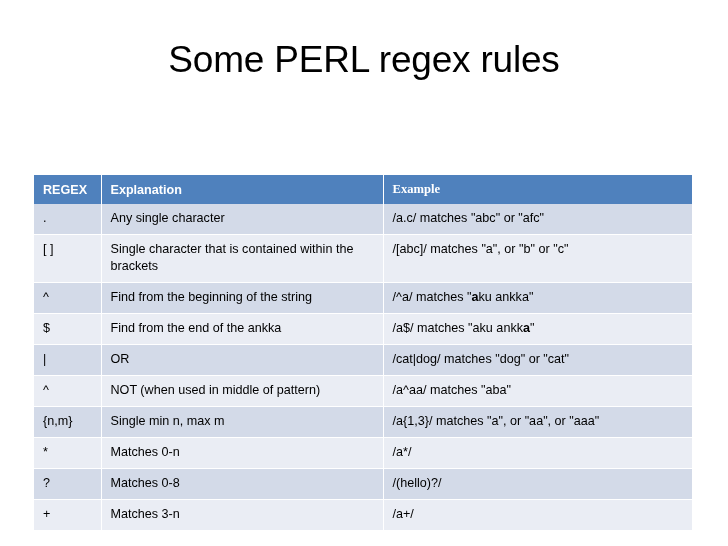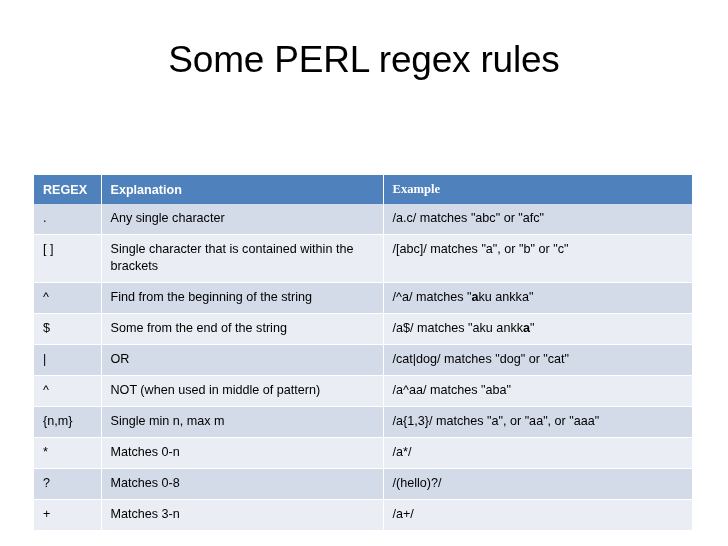--- a/index.html
+++ b/index.html
@@ -117,21 +117,21 @@
             <td>Single character that is contained within the brackets</td>
             <td class="last"><span>/[abc]/ matches "a", or "b" or "c"</span></td>
           </tr>
           <tr class="odd">
             <td>^</td>
             <td>Find from the beginning of the string</td>
             <td class="last"><span>/^a/ matches "</span><b class="hl">a</b><span>ku ankka"</span></td>
           </tr>
           <tr class="even">
             <td>$</td>
-            <td>Some from the end of the string</td>
+            <td>Find from the end of the ankka</td>
             <td class="last"><span>/a$/ matches "aku ankk</span><b class="hl">a</b><span>"</span></td>
           </tr>
           <tr class="odd">
             <td>|</td>
             <td>OR</td>
             <td class="last"><span>/cat|dog/ matches "dog" or "cat"</span></td>
           </tr>
           <tr class="even">
             <td>^</td>
             <td>NOT (when used in middle of pattern)</td>

